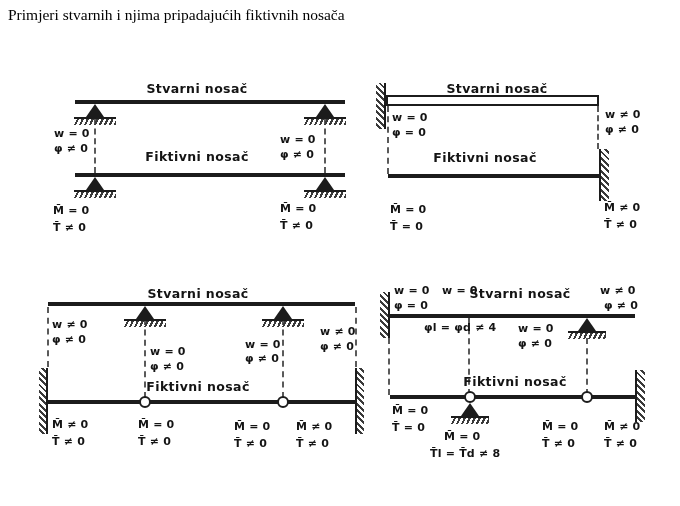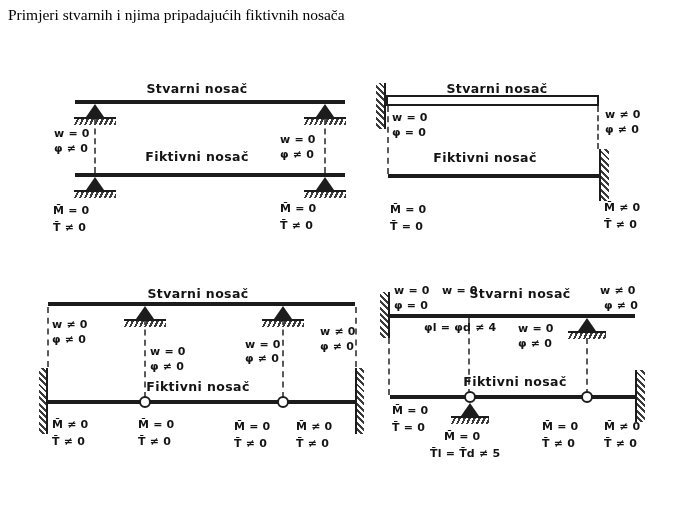--- a/index.html
+++ b/index.html
@@ -132,20 +132,20 @@
     <div class="sect" style="left:52px;top:94px;width:170px">Fiktivni nosač</div>
     <div class="beam" style="left:12px;top:115px;width:245px"></div>
     <div class="hinge" style="left:86px;top:111px"></div>
     <div class="tri" style="left:83px;top:123px"></div>
     <div class="ground" style="left:73px;top:136px;width:38px"></div>
     <div class="hinge" style="left:203px;top:111px"></div>
     <div class="wallv edge-l" style="left:257px;top:90px;width:10px;height:52px"></div>
     <div class="lbl" style="left:14px;top:124px">M̄ = 0</div>
     <div class="lbl" style="left:14px;top:141px">T̄ = 0</div>
     <div class="lbl" style="left:66px;top:150px">M̄ = 0</div>
-    <div class="lbl" style="left:52px;top:167px">T̄l = T̄d ≠ 5</div>
+    <div class="lbl" style="left:52px;top:167px">T̄l = T̄d ≠ 8</div>
     <div class="lbl" style="left:164px;top:140px">M̄ = 0</div>
     <div class="lbl" style="left:164px;top:157px">T̄ ≠ 0</div>
     <div class="lbl" style="left:226px;top:140px">M̄ ≠ 0</div>
     <div class="lbl" style="left:226px;top:157px">T̄ ≠ 0</div>
   </div>
 
 </div>
 
 </body></html>

